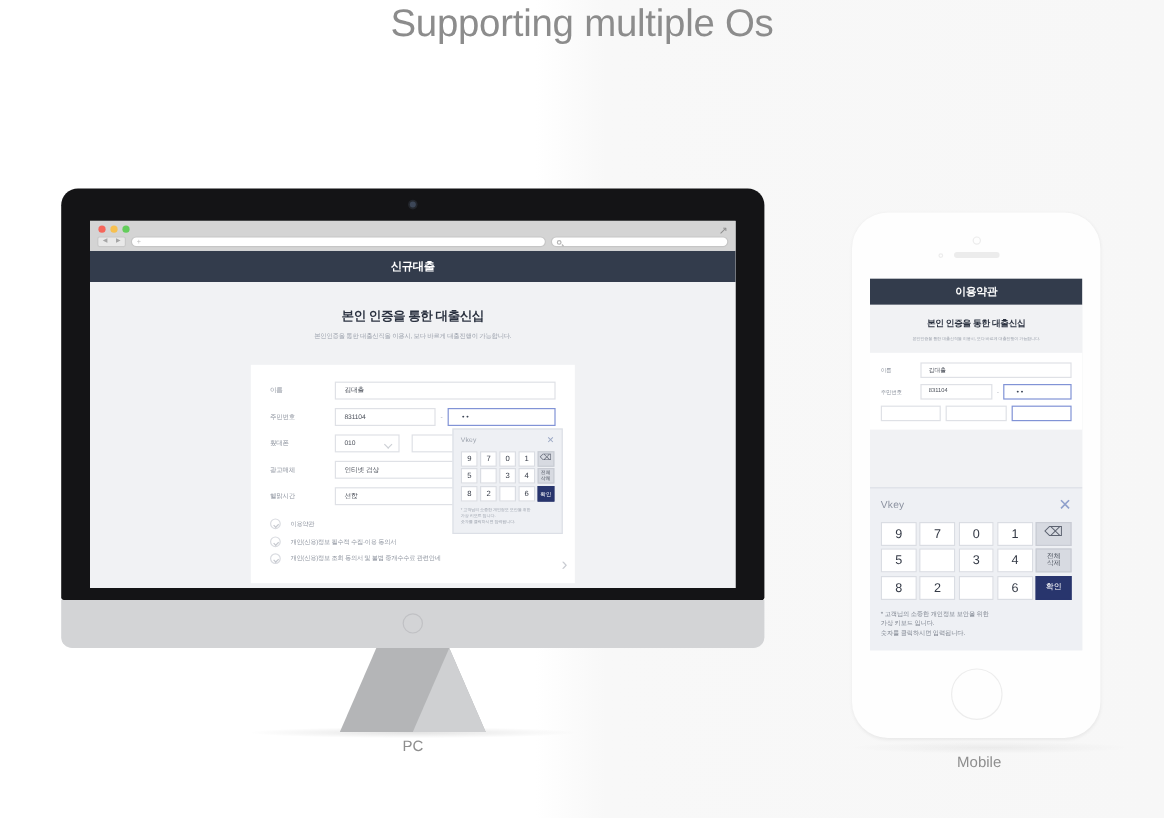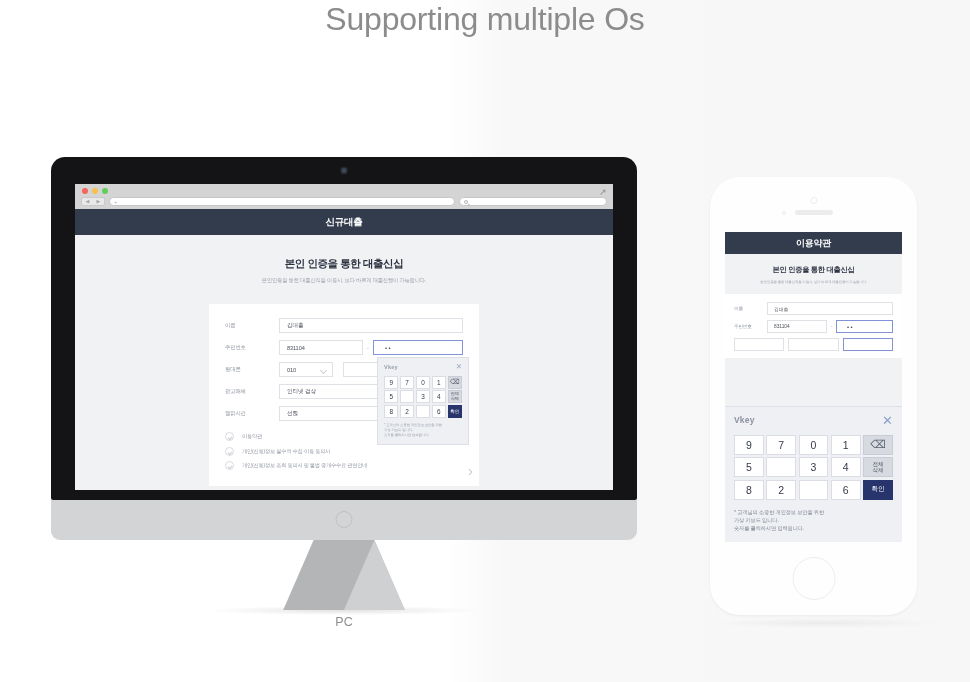--- a/index.html
+++ b/index.html
@@ -144,21 +144,21 @@
   
   .vkey-pc {
     position: absolute; left: 168px; top: 53px; width: 92px;
     background: #eef0f4; border: 1px solid #dcdfe6;
     padding: 5px 6px 6px; z-index: 5;
   }
   .vkey-head {
     display: flex; align-items: center; justify-content: space-between;
     margin-bottom: 5px;
   }
-  .vkey-title { font-size: 5.6px; color: #9aa0ab; letter-spacing: 0.2px; font-weight: bold; }
+  .vkey-title { font-size: 5.6px; color: #9aa0ab; letter-spacing: 0.2px; }
   .vkey-x { font-size: 7.5px; color: #9aa7c4; line-height: 1; }
   .kgrid { display: grid; grid-template-columns: repeat(5, 1fr); gap: 1.5px; }
   .kkey {
     height: 13px; background: #fff; border: 0.8px solid #dadde3;
     display: flex; align-items: center; justify-content: center;
     font-size: 6.4px; color: #343a46;
   }
   .kkey.empty { background: #fff; }
   .kkey.fn { background: #d7dae1; border-color: #c9ccd4; font-size: 4.1px;
     color: #4c525e; line-height: 1.15; text-align: center; flex-direction: column; }
@@ -493,15 +493,16 @@
             <div>* 고객님의 소중한 개인정보 보안을 위한</div>
             <div>가상 키보드 입니다.</div>
             <div>숫자를 클릭하시면 입력됩니다.</div>
           </div>
         </div>
       </div>
 
       <div class="ph-home"></div>
     </div>
     <div class="ph-shadow"></div>
+    <div class="dev-label">Mobile</div>
   </div>
 
 </div>
 
 </body></html>

